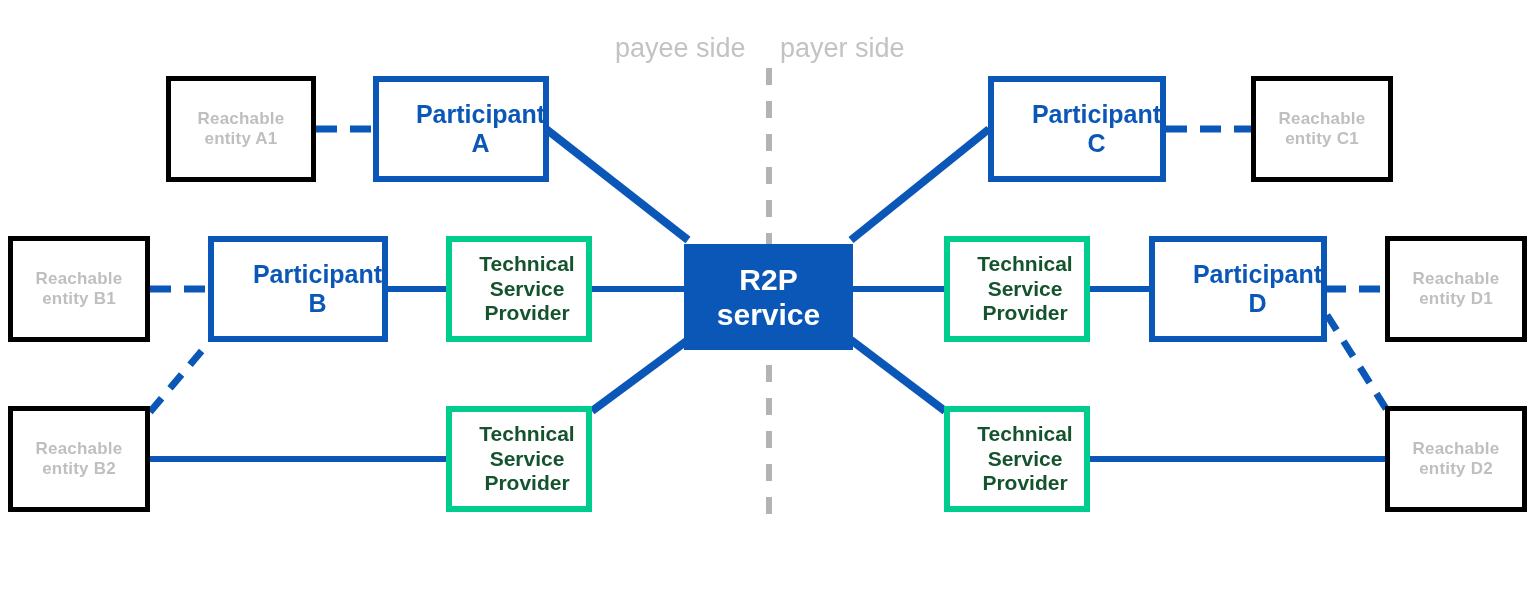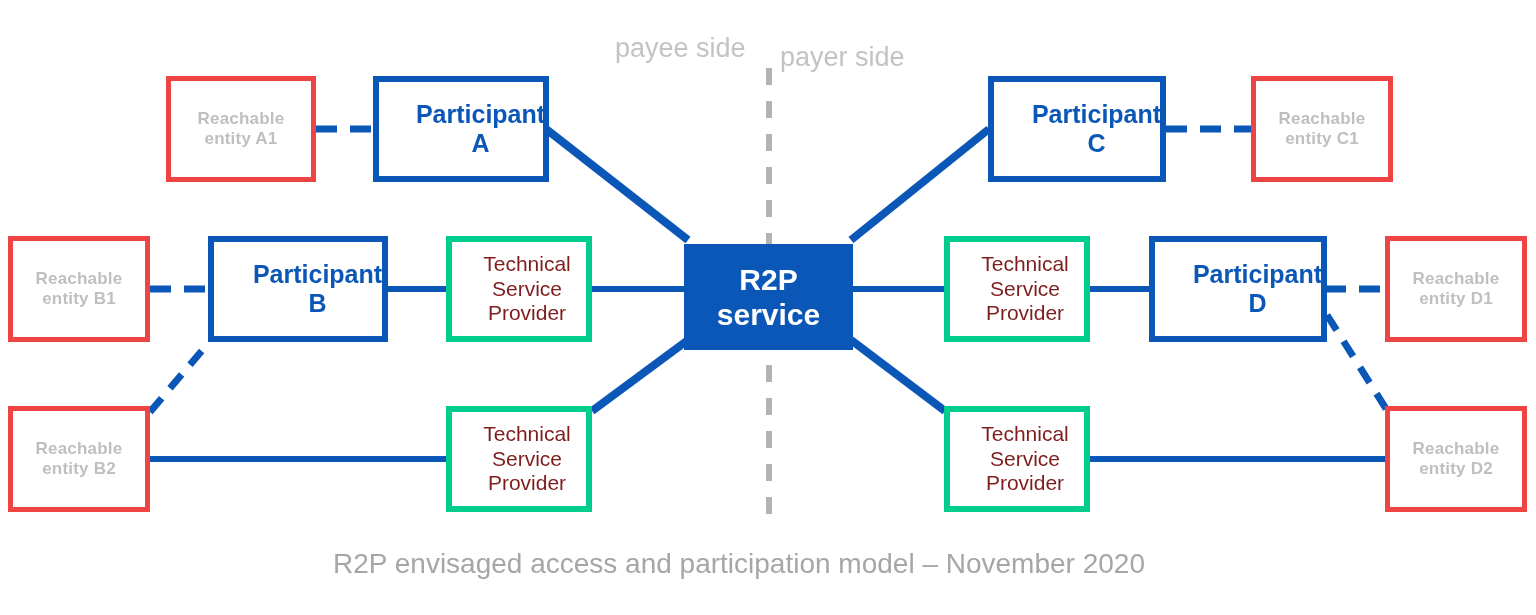--- a/index.html
+++ b/index.html
@@ -35,40 +35,40 @@
     text-align: center;
     background: #ffffff;
     line-height: 1.18;
   }
   .node-label {
     display: block;
     white-space: pre-line;
   }
   
   .node.entity {
-    border: 5px solid #ef4444;
+    border: 5px solid #000000;
     color: #bfbfbf;
     font-size: 17px;
     font-weight: bold;
     letter-spacing: 0.2px;
   }
   
   .node.participant {
     border: 6px solid #0b57b8;
     color: #0b57b8;
     font-size: 25px;
     font-weight: bold;
     padding-left: 39px;
   }
   
   .node.tsp {
     border: 6px solid #00cc8e;
-    color: #7f1d1d;
+    color: #14532d;
     font-size: 21px;
-    font-weight: normal;
+    font-weight: bold;
     padding-left: 16px;
   }
   
   .node.hub {
     background: #0b57b8;
     border: none;
     color: #ffffff;
     font-size: 30px;
     font-weight: bold;
   }
@@ -123,21 +123,21 @@
     <line x1="1325" y1="289" x2="1384" y2="289" stroke="#0b57b8" stroke-width="7" stroke-dasharray="21 13"></line>
 
     <line x1="1327" y1="315" x2="1388" y2="412" stroke="#0b57b8" stroke-width="7" stroke-dasharray="18 13"></line>
 
     <line x1="851" y1="340" x2="945" y2="411" stroke="#0b57b8" stroke-width="8"></line>
 
     <line x1="1088" y1="459" x2="1388" y2="459" stroke="#0b57b8" stroke-width="6"></line>
   </svg>
 
   <div class="side-label" style="left:615px; top:33px;">payee side</div>
-  <div class="side-label" style="left:780px; top:42px;">payer side</div>
+  <div class="side-label" style="left:780px; top:33px;">payer side</div>
 
   <div class="node entity" style="left:166px; top:76px; width:150px; height:106px;">
     <span class="node-label">Reachable
 entity A1</span>
   </div>
 
   <div class="node participant" style="left:373px; top:76px; width:176px; height:106px;">
     <span class="node-label">Participant
 A</span>
   </div>
@@ -204,15 +204,14 @@
     <span class="node-label">Technical
 Service
 Provider</span>
   </div>
 
   <div class="node entity" style="left:1385px; top:406px; width:142px; height:106px;">
     <span class="node-label">Reachable
 entity D2</span>
   </div>
 
-  <div class="caption" style="left:333px; top:548px;">R2P envisaged access and participation model – November 2020</div>
 
 </div>
 
 </body></html>

